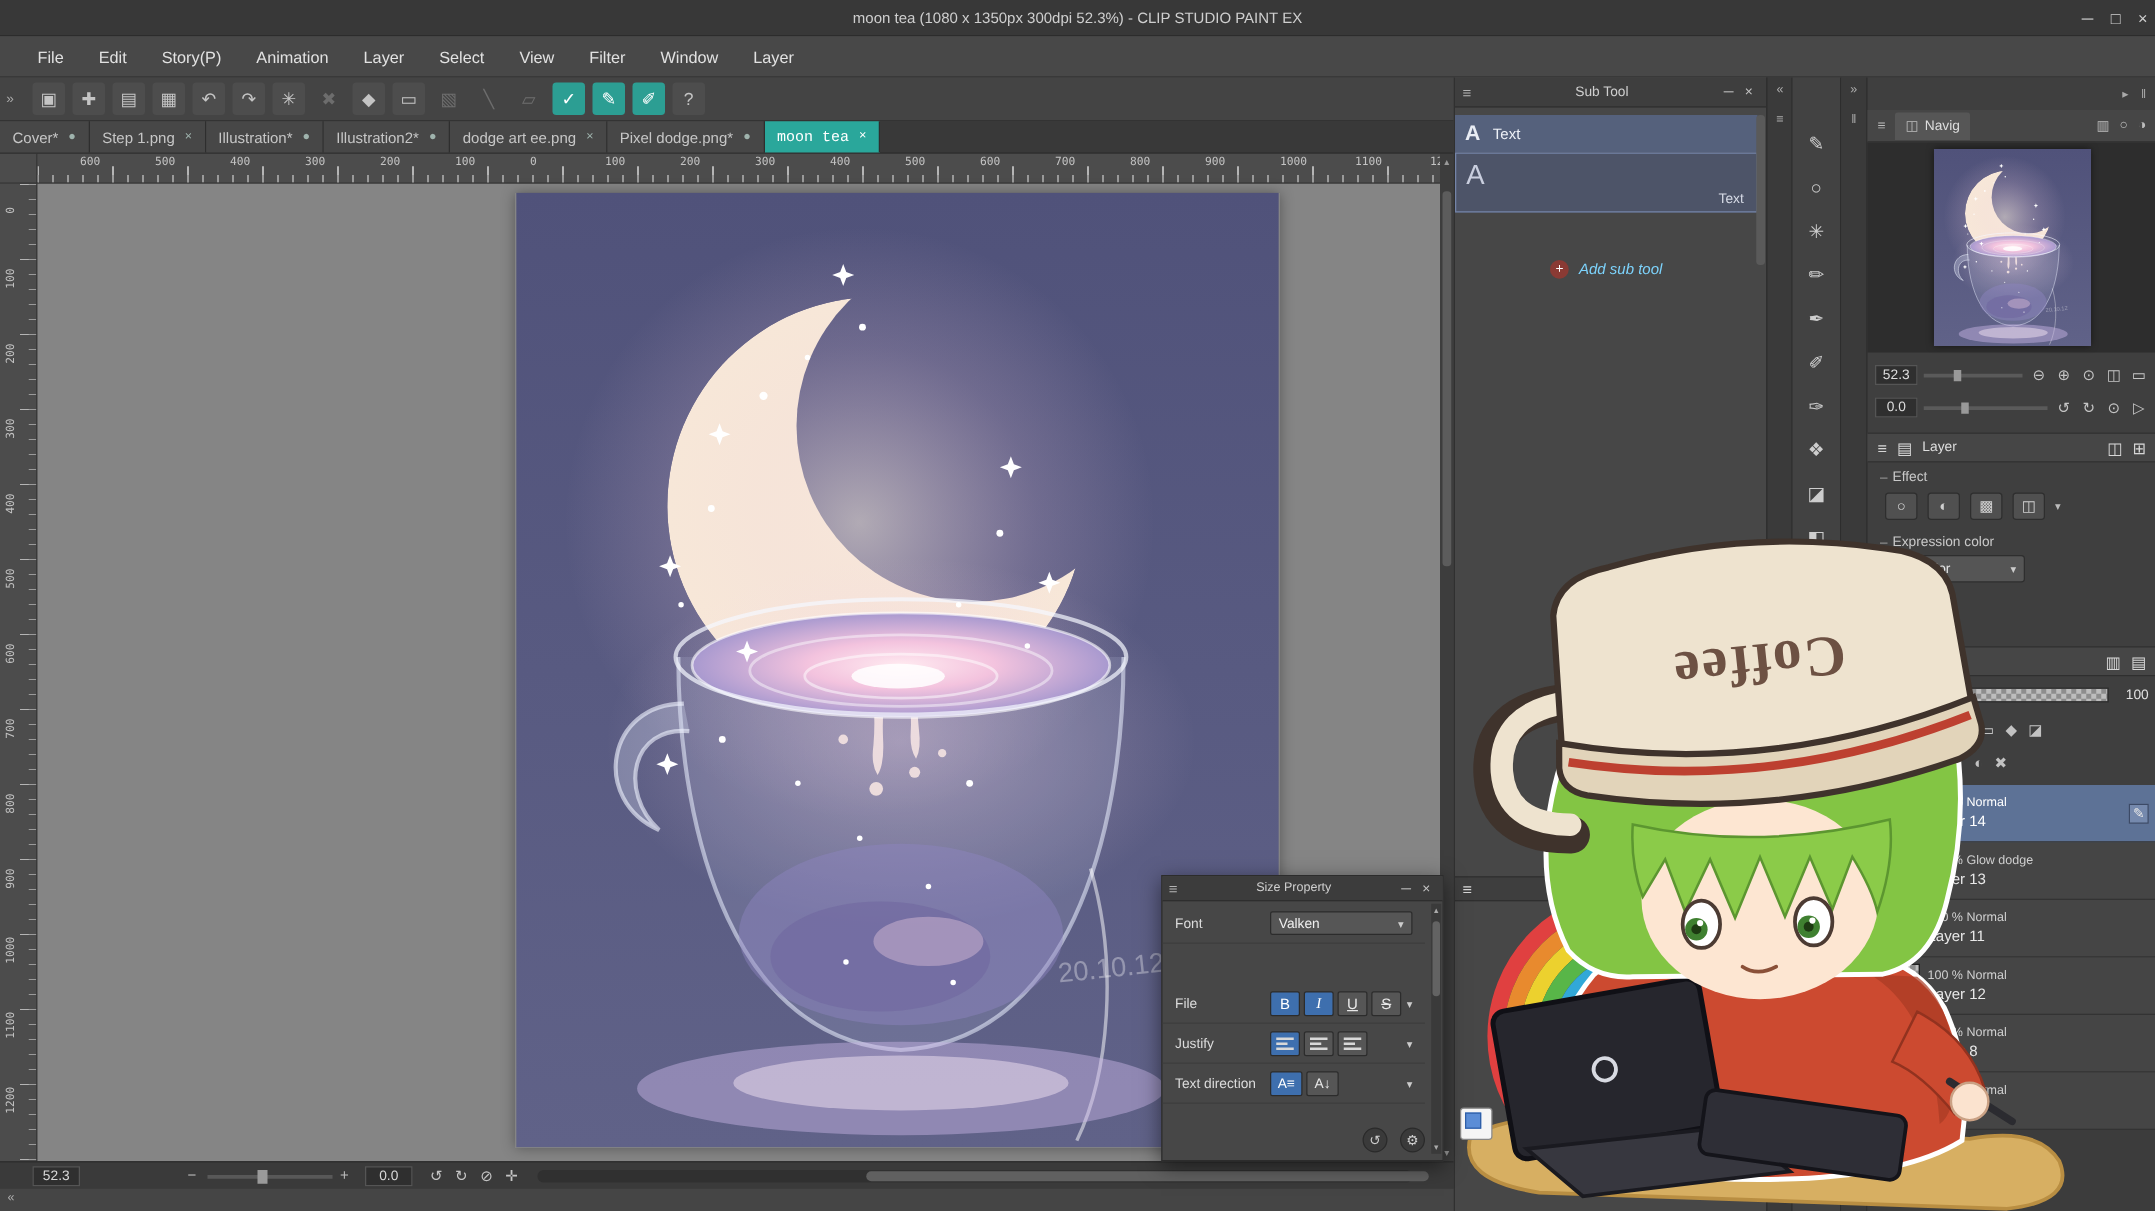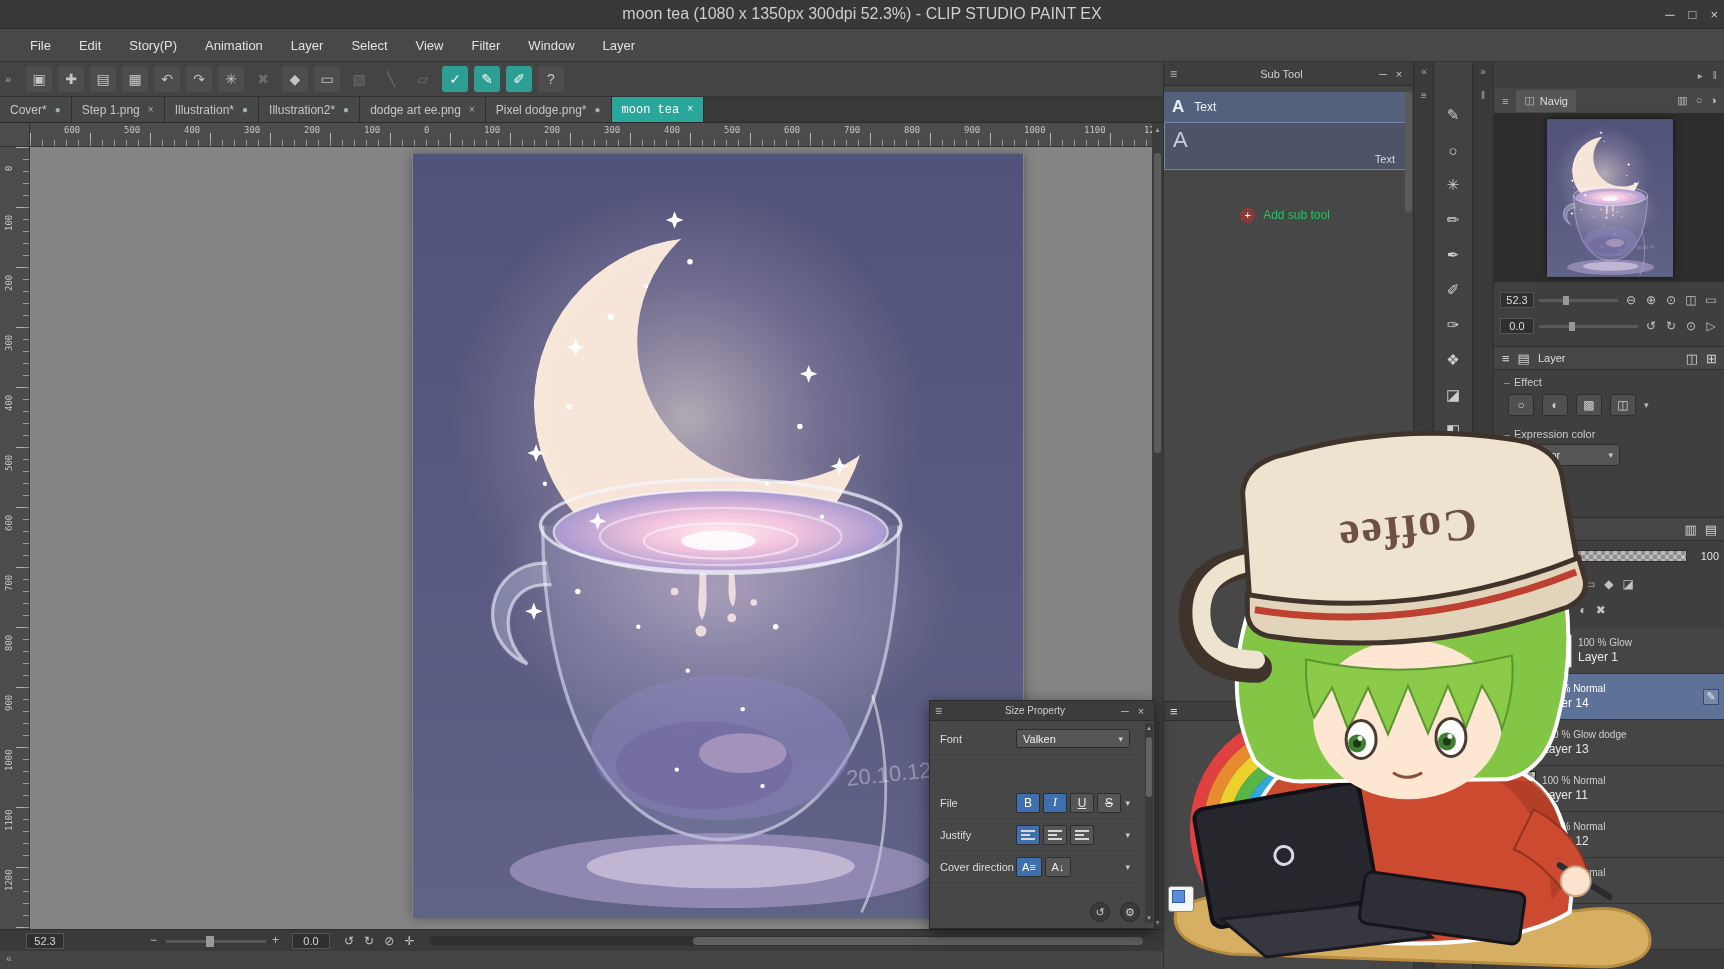--- a/index.html
+++ b/index.html
@@ -3,21 +3,21 @@
 <meta charset="utf-8">
 <style>
 *{margin:0;padding:0;box-sizing:border-box;font-family:"Liberation Sans",sans-serif;}
 html,body{width:1724px;height:969px;overflow:hidden;background:#2e2e2e;}
 #app{position:relative;width:1724px;height:969px;background:#3f3f3f;color:#d6d6d6;font-size:13px;overflow:hidden;}
 .abs{position:absolute;}
 .ic{display:inline-flex;align-items:center;justify-content:center;color:#c4c4c4;}
 
 
 #titlebar{left:0;top:0;width:1724px;height:29px;background:#383838;display:flex;align-items:center;justify-content:center;border-bottom:1px solid #2c2c2c;}
-#titlebar .title{font-size:16px;color:#cfcfcf;}
+#titlebar .title{font-size:12px;color:#cfcfcf;}
 #titlebar .winctrls{position:absolute;right:6px;top:0;height:29px;display:flex;align-items:center;gap:14px;}
 #titlebar .winctrls span{font-size:13px;color:#cfcfcf;cursor:default;}
 
 
 #menubar{left:0;top:29px;width:1724px;height:33px;background:#484848;display:flex;align-items:center;border-bottom:1px solid #353535;}
 #menubar .menu-items{display:flex;padding-left:16px;}
 .menu-item{padding:0 14px;font-size:13px;color:#e2e2e2;line-height:33px;cursor:default;}
 
 
 #toolbar{left:0;top:62px;width:1163px;height:35px;background:#444444;display:flex;align-items:center;border-bottom:1px solid #333;}
@@ -76,21 +76,21 @@
 .phead .ptitle{flex:1;text-align:center;font-size:11px;color:#cfcfcf;}
 .phead .pbtn{width:16px;text-align:center;font-size:11px;color:#c5c5c5;}
 #st-group{position:absolute;left:0;top:30px;width:242px;height:30px;background:#55617c;display:flex;align-items:center;padding:0 8px;gap:10px;}
 #st-group .bigA{font-size:17px;color:#e9edf5;font-weight:bold;}
 #st-group .lbl{font-size:12px;color:#eef1f7;}
 #st-item{position:absolute;left:0;top:60px;width:242px;height:48px;background:#4d5468;border:1px solid #7484a8;display:flex;padding:4px 8px;}
 #st-item .bigA{font-size:22px;color:#c9cede;}
 #st-item .lbl{position:absolute;right:10px;bottom:4px;font-size:11px;color:#d7dbe6;}
 #st-add{position:absolute;left:0;top:141px;width:242px;height:24px;display:flex;align-items:center;justify-content:center;gap:8px;}
 #st-add .plus{width:15px;height:15px;border-radius:50%;background:#8a3a34;color:#fff;font-size:11px;display:inline-flex;align-items:center;justify-content:center;}
-#st-add .lbl{font-size:12px;color:#22c55e;}
+#st-add .lbl{font-size:12px;color:#7dd3fc;font-style:italic;}
 #st-dock{position:absolute;left:0;top:639px;width:250px;height:20px;background:#3e3e3e;display:flex;align-items:center;padding:0 6px;border-top:1px solid #2f2f2f;border-bottom:1px solid #2f2f2f;}
 #st-scroll{position:absolute;right:1px;top:30px;width:7px;height:120px;background:#5a5a5a;border-radius:3px;}
 
 
 #stripA{left:1413px;top:62px;width:20px;height:907px;background:#3a3a3a;border-left:1px solid #2d2d2d;}
 #stripB{left:1473px;top:62px;width:20px;height:907px;background:#3a3a3a;}
 .strip .g1{position:absolute;left:0;top:4px;width:20px;text-align:center;font-size:10px;color:#aaa;}
 .strip .g2{position:absolute;left:0;top:28px;width:20px;text-align:center;font-size:10px;color:#aaa;}
 #toolscol{left:1433px;top:62px;width:40px;height:907px;background:#424242;border-left:1px solid #2d2d2d;border-right:1px solid #2d2d2d;}
 #toolscol .tools{display:flex;flex-direction:column;align-items:center;gap:9px;padding-top:40px;}
@@ -582,29 +582,20 @@
     <span class="ic">✚</span>
         <span class="ic">▱</span>
         <span class="ic">↧</span>
         <span class="ic">↥</span>
         <span class="ic">◐</span>
         <span class="ic">✖</span>
       </div>
 
     <div id="layerlist">
 
-        <div class="layer-row has-paper">
-          <span class="lthumb"></span>
-          <span class="lpaper"></span>
-          <span class="ltext">
-            <span class="lblend">100 % Glow</span>
-            <span class="lname">Layer 1</span>
-          </span>
-
-        </div>
 
         <div class="layer-row selected has-badge">
           <span class="lthumb"></span>
 
           <span class="ltext">
             <span class="lblend">100 % Normal</span>
             <span class="lname">Layer 14</span>
           </span>
           <span class="lbadge">✎</span>
         </div>
@@ -701,21 +692,21 @@
         </span>
       <span class="jbtn">
           <i></i>
           <i></i>
           <i></i>
         </span>
       <span class="rowchev">▾</span>
     </div>
 
     <div id="tp-dir" class="tp-row">
-      <span class="tp-label">Cover direction</span>
+      <span class="tp-label">Text direction</span>
       <span class="dbtn on">A≡</span>
       <span class="dbtn">A↓</span>
       <span class="rowchev">▾</span>
     </div>
 
     <div id="tp-foot">
 
     <span class="fic">↺</span>
         <span class="fic">⚙</span>
       </div>

